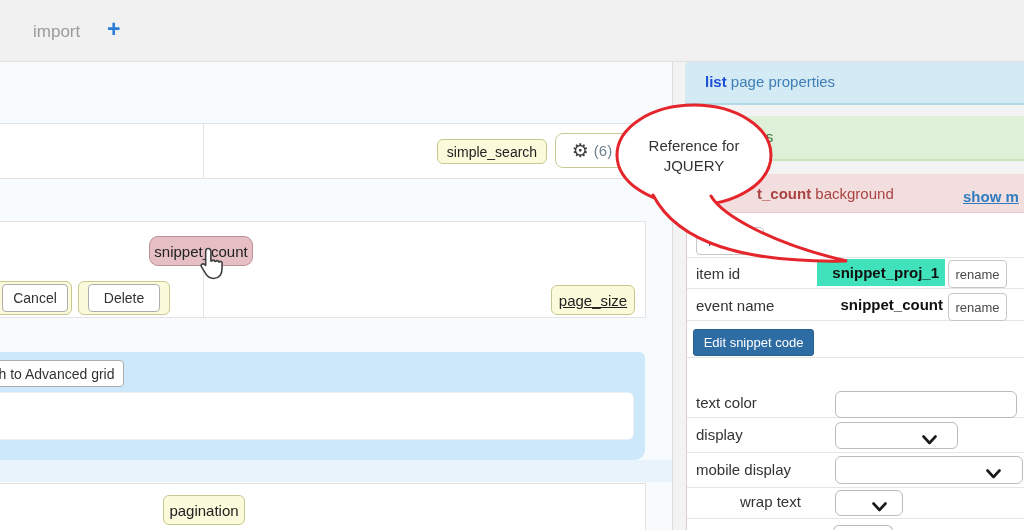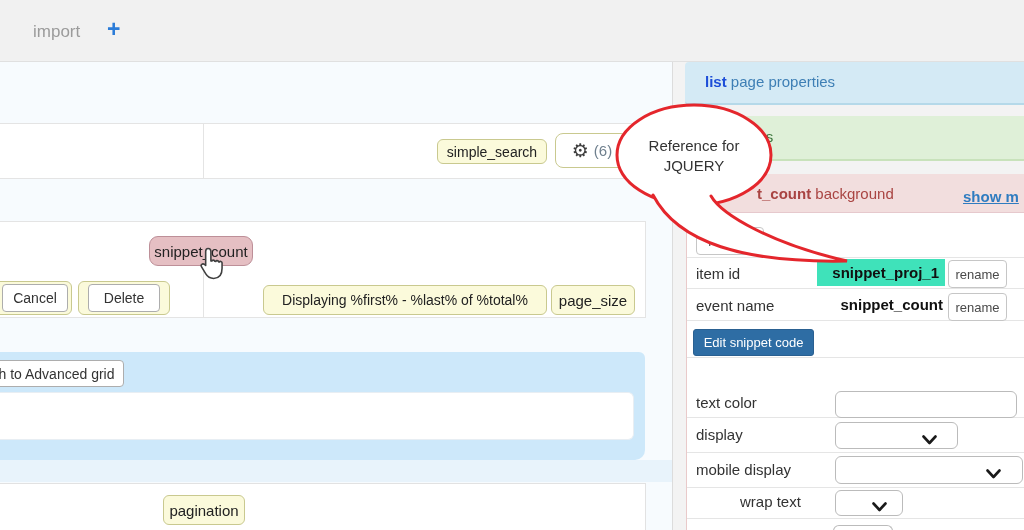--- a/index.html
+++ b/index.html
@@ -86,22 +86,21 @@
     </div>
 
     <div class="row" style="left:0;top:209px;width:645px;height:46px;border-top:none;">
       <div class="cell-divider" style="left:203px;top:0;height:46px;"></div>
       <div class="abs badge-yellow" style="left:-26px;top:10px;width:96px;height:32px;">
         <div class="btn-white" style="width:64px;height:26px;margin-left:24px;">Cancel</div>
       </div>
       <div class="abs badge-yellow" style="left:78px;top:10px;width:90px;height:32px;">
         <div class="btn-white" style="width:70px;height:26px;">Delete</div>
       </div>
-      <div class="abs badge-yellow" style="left:263px;top:14px;width:282px;height:28px;">Displaying %first% - %last% of %total%</div>
-      <div class="abs badge-yellow" style="left:551px;top:14px;width:82px;height:28px;font-size:15px;">page_size</div>
+      <div class="abs badge-yellow" style="left:551px;top:14px;width:82px;height:28px;font-size:15px;text-decoration:underline;">page_size</div>
     </div>
 
     <div class="abs bluepanel" style="top:290px;">
       <div class="abs btn-white" style="left:-18px;top:8px;width:140px;height:25px;border-radius:4px;">ch to Advanced grid</div>
       <div class="abs innerbox" style="top:40px;"></div>
     </div>
 
     <div class="abs strip" style="top:398px;"></div>
 
     <div class="abs bottombox" style="top:421px;height:47px;">

